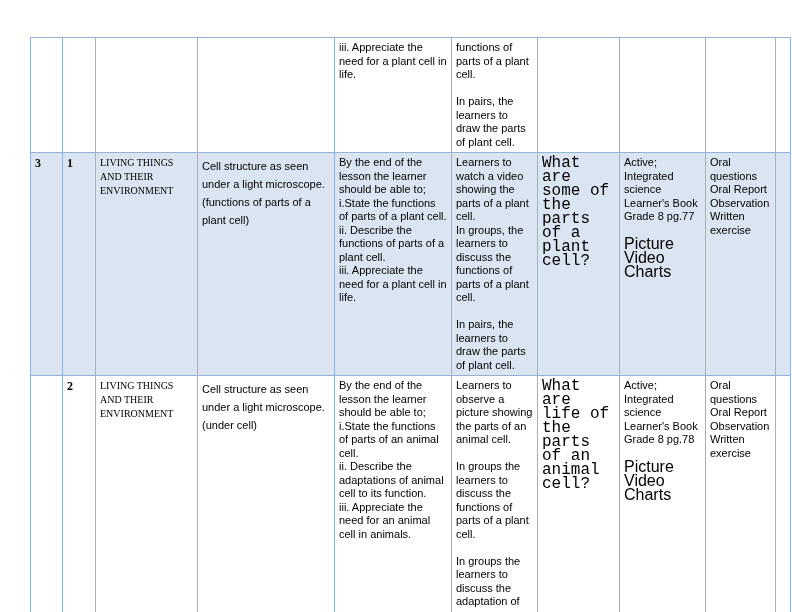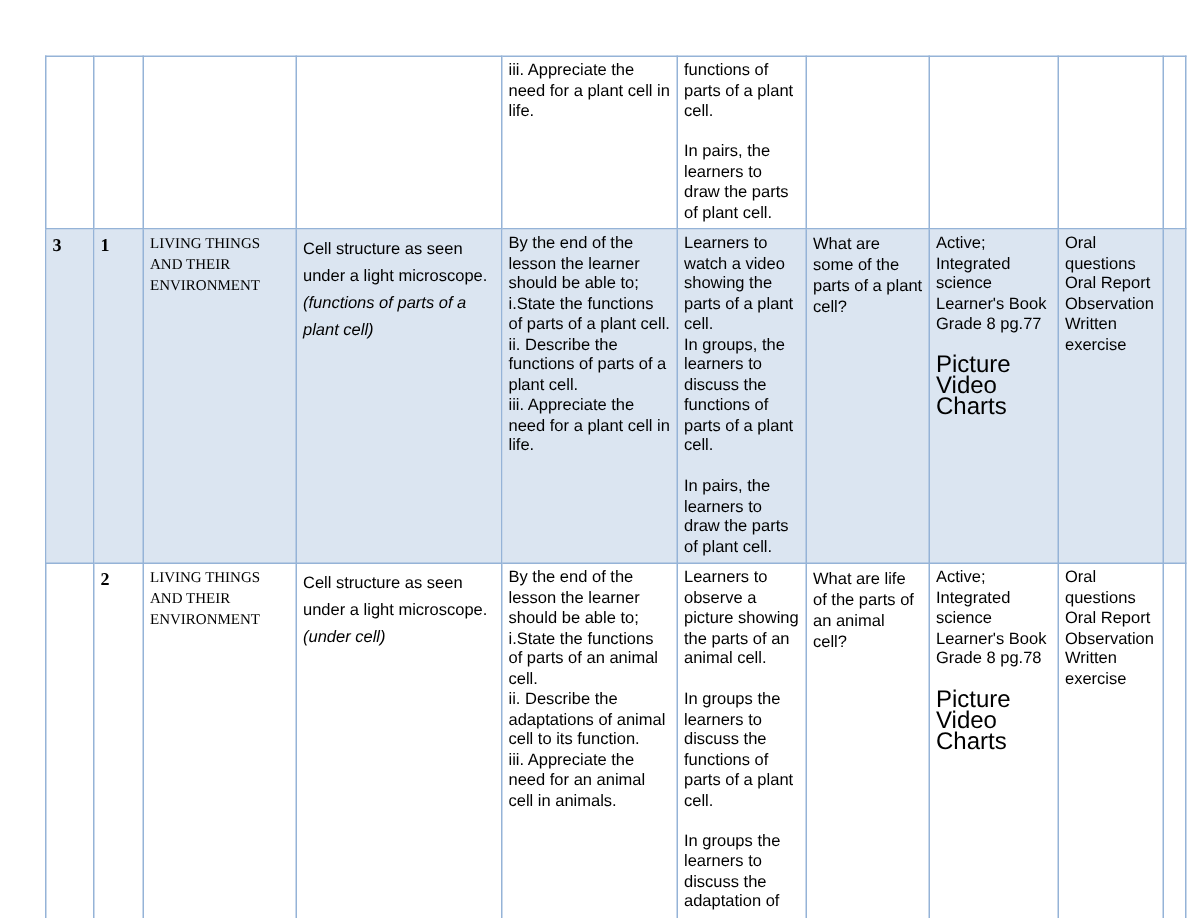--- a/index.html
+++ b/index.html
@@ -21,41 +21,41 @@
   }
   table.schedule td {
     border: 1px solid var(--border-color, #95b3d7);
     vertical-align: top;
     padding: 3px 4px;
     overflow: hidden;
     background: #ffffff;
   }
   tr.highlight td { background: var(--highlight-color, #dbe5f1); }
   .serif {
-    font-family: Liberation Sans, sans-serif;
-    font-size: 11px;
+    font-family: Liberation Mono, monospace;
+    font-size: 16px;
     line-height: 14px;
   }
   .sans {
     font-family: "Liberation Sans", sans-serif;
     font-size: 11px;
     line-height: 13.5px;
   }
   .pre { white-space: pre-line; }
   .num {
     font-family: "Liberation Serif", serif;
     font-size: 12px;
     font-weight: bold;
   }
   .strand-text {
     font-family: "Liberation Serif", serif;
     font-size: 10px;
     line-height: 14px;
   }
-  .substrand-italic { font-style: italic; }
+  .substrand-italic { }
   .res-items {
     font-family: Liberation Sans, sans-serif;
     font-size: 16px;
     line-height: 14px;
     margin-top: 13px;
   }
   tr.row-0 { height: 98px; }
   tr.row-1 { height: 210px; }
   tr.row-2 { height: 248px; }
 </style>

